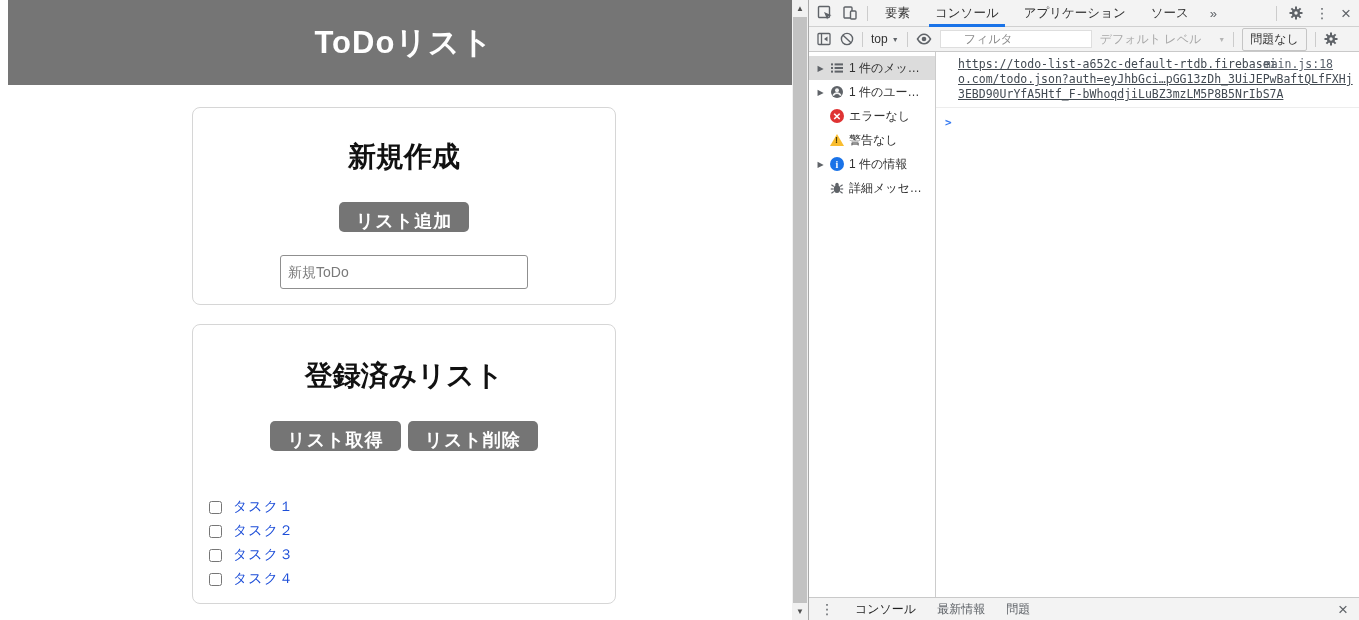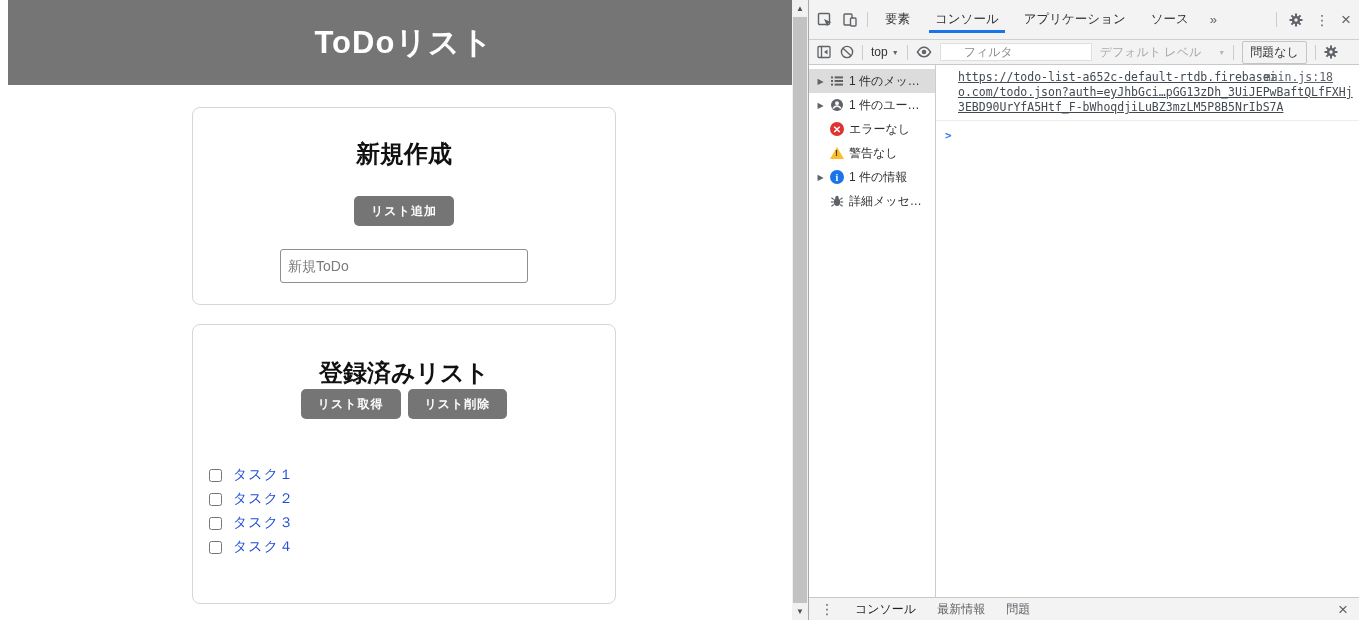--- a/index.html
+++ b/index.html
@@ -6,49 +6,49 @@
   html,body { width:1359px; height:620px; overflow:hidden; }
   body { position:relative; background:#fff; font-family:"Liberation Sans", sans-serif; }
 
   
   .app { position:absolute; left:8px; top:0; width:792px; height:620px; background:#fff; }
   .app-header { height:85px; background:#757575; display:flex; align-items:center; justify-content:center; }
   .app-title { color:#fff; font-size:31px; font-weight:bold; letter-spacing:1px; }
   .card { width:424px; margin:0 auto; background:#fff; border:1px solid #d6d6d6; border-radius:8px; text-align:center; }
   .card-create { margin-top:22px; height:198px; padding-top:30px; }
   .card-list   { margin-top:19px; height:280px; padding-top:32px; }
-  .card h2 { font-size:24px; font-weight:bold; color:#111; }
+  .card h2 { font-size:28px; font-weight:bold; color:#111; }
   .gray-btn { background:#757575; color:#fff; font-family:"Liberation Sans",sans-serif; font-weight:bold;
-              font-size:12px; border:none; border-radius:5px; padding:7px 17px; min-width:99px; height:30px;
+              font-size:18px; border:none; border-radius:5px; padding:7px 17px; min-width:99px; height:30px;
               cursor:pointer; letter-spacing:1px; }
   .card-create .gray-btn { margin-top:26px; }
   .todo-input { display:block; margin:23px auto 0; width:248px; height:27px; border:1px solid #8f8f8f;
                 border-radius:3px; padding:16px 7px; font-size:14px; font-family:"Liberation Sans",sans-serif; color:#333; }
   .todo-input::placeholder { color:#7a7a7a; }
-  .btn-row { display:flex; justify-content:center; gap:7px; }
+  .btn-row { margin-top:26px; display:flex; justify-content:center; gap:7px; }
   .tasks { margin-top:44px; padding-left:16px; list-style:none; text-align:left; }
   .tasks li { display:flex; align-items:center; height:24px; }
   .tasks input[type=checkbox] { width:13px; height:13px; margin-right:11px; accent-color:#fff; }
   .task-label { font-size:14px; color:#1d4ed8; letter-spacing:1px; }
 
   
   .pagebar { position:absolute; left:792px; top:0; width:16px; height:620px; background:#f1f1f1; }
   .pagebar .arrow { position:absolute; left:0; width:16px; height:17px; display:flex; align-items:center;
                     justify-content:center; font-size:8px; color:#505050; }
   .pagebar .arrow.up { top:0; } .pagebar .arrow.down { bottom:0; }
   .pagebar .thumb { position:absolute; left:1px; top:17px; width:14px; height:586px; background:#c2c2c2; }
 
   
   .devtools { position:absolute; left:808px; top:0; width:551px; height:620px; background:#fff;
               border-left:1px solid #a9a9a9; display:flex; flex-direction:column; font-size:12px; color:#333; }
   .icon16 { width:16px; height:16px; flex:none; display:block; }
   .icon14 { width:14px; height:14px; flex:none; display:block; }
   .vdiv { width:1px; height:15px; background:#ccc; flex:none; }
 
-  .dt-tabbar { height:40px; background:#f3f3f3; border-bottom:1px solid #d0d0d0; display:flex;
+  .dt-tabbar { height:27px; background:#f3f3f3; border-bottom:1px solid #d0d0d0; display:flex;
                align-items:center; padding:0 8px; gap:9px; flex:none; }
   .dt-tab { position:relative; height:27px; display:flex; align-items:center; padding:0 8px;
             color:#333; font-size:12.5px; cursor:default; white-space:nowrap; }
   .dt-tab.active::after { content:""; position:absolute; left:2px; right:2px; bottom:0; height:3px; background:#1a73e8; }
   .tab-more { padding:0 4px; color:#5f6368; font-size:13px; }
   .dt-tabbar .right { margin-left:auto; display:flex; align-items:center; gap:12px; }
   .kebab { color:#5f6368; font-size:14px; line-height:1; letter-spacing:0; }
   .close-x { color:#5f6368; font-size:17px; line-height:1; }
 
   .dt-toolbar { height:25px; background:#f3f3f3; border-bottom:1px solid #c9c9c9; display:flex;

